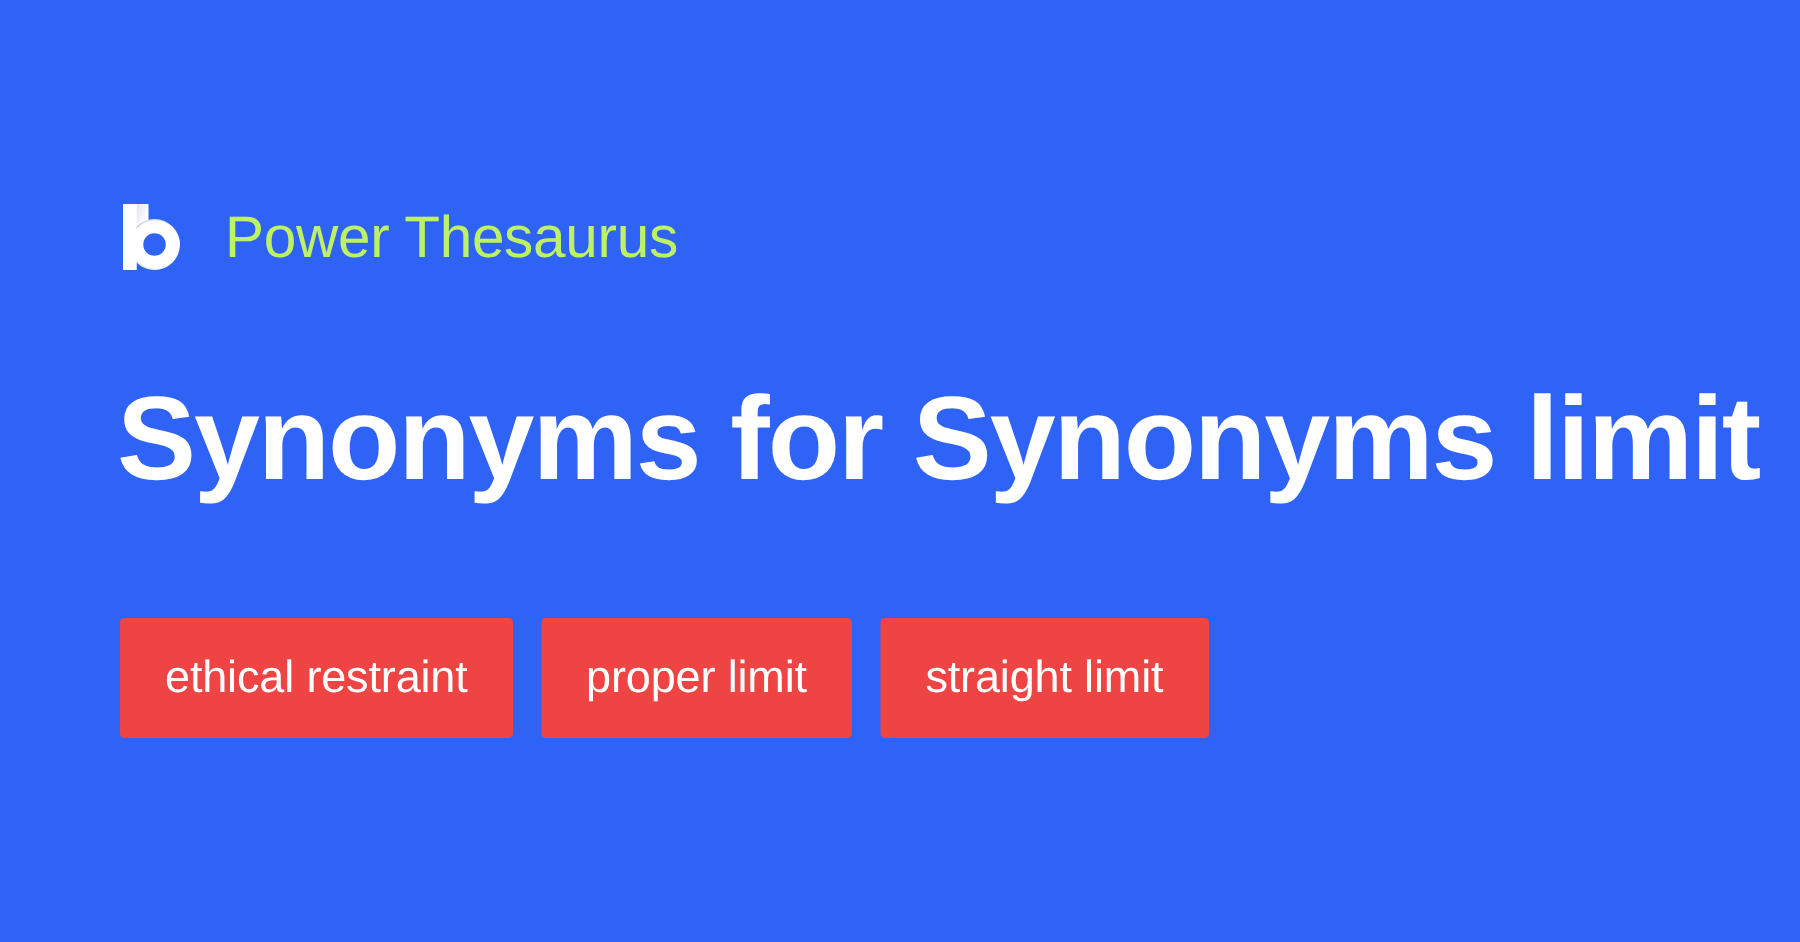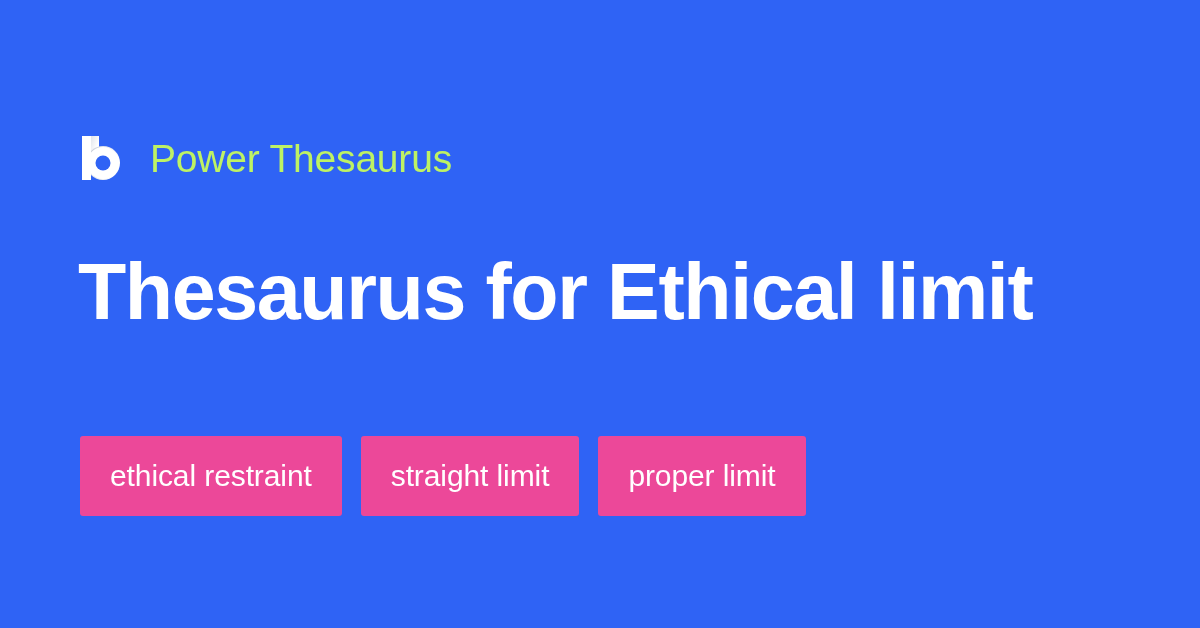--- a/index.html
+++ b/index.html
@@ -75,37 +75,36 @@
     position: absolute;
     left: 80px;
     top: 412px;
     display: flex;
     align-items: stretch;
     gap: 19px;
   }
 
   .chip {
     height: 80px;
-    background: #ec4899;
+    background: #ef4444;
     border-radius: 3px;
     display: flex;
     align-items: center;
     justify-content: center;
     padding: 0 30px;
     box-sizing: border-box;
     color: #ffffff;
     font-size: 30px;
     font-weight: 400;
     line-height: 1;
     letter-spacing: -0.1px;
     white-space: nowrap;
     font-family: "Liberation Sans", sans-serif;
     cursor: pointer;
     user-select: none;
-    margin-top: 24px;
   }
 </style>
 </head>
 <body>
 
 <div class="card">
 
   <div class="brand">
     <svg class="brand-logo" viewBox="0 0 42 48" aria-hidden="true">
       <defs>
@@ -123,21 +122,21 @@
       <circle cx="23" cy="29" r="17" fill="url(#bowlShade)"></circle>
       <circle cx="23" cy="29" r="16" fill="#ffffff"></circle>
 
       <circle cx="23" cy="29" r="7.5" fill="#2f63f5"></circle>
 
       <rect x="2" y="2" width="9" height="44" fill="#ffffff"></rect>
     </svg>
     <span class="brand-name">Power Thesaurus</span>
   </div>
 
-  <h1 class="headline">Thesaurus for Ethical limit</h1>
+  <h1 class="headline">Synonyms for Synonyms limit</h1>
 
   <div class="chips">
     <div class="chip">ethical restraint</div>
+    <div class="chip">proper limit</div>
     <div class="chip">straight limit</div>
-    <div class="chip">proper limit</div>
   </div>
 
 </div>
 
 </body></html>

